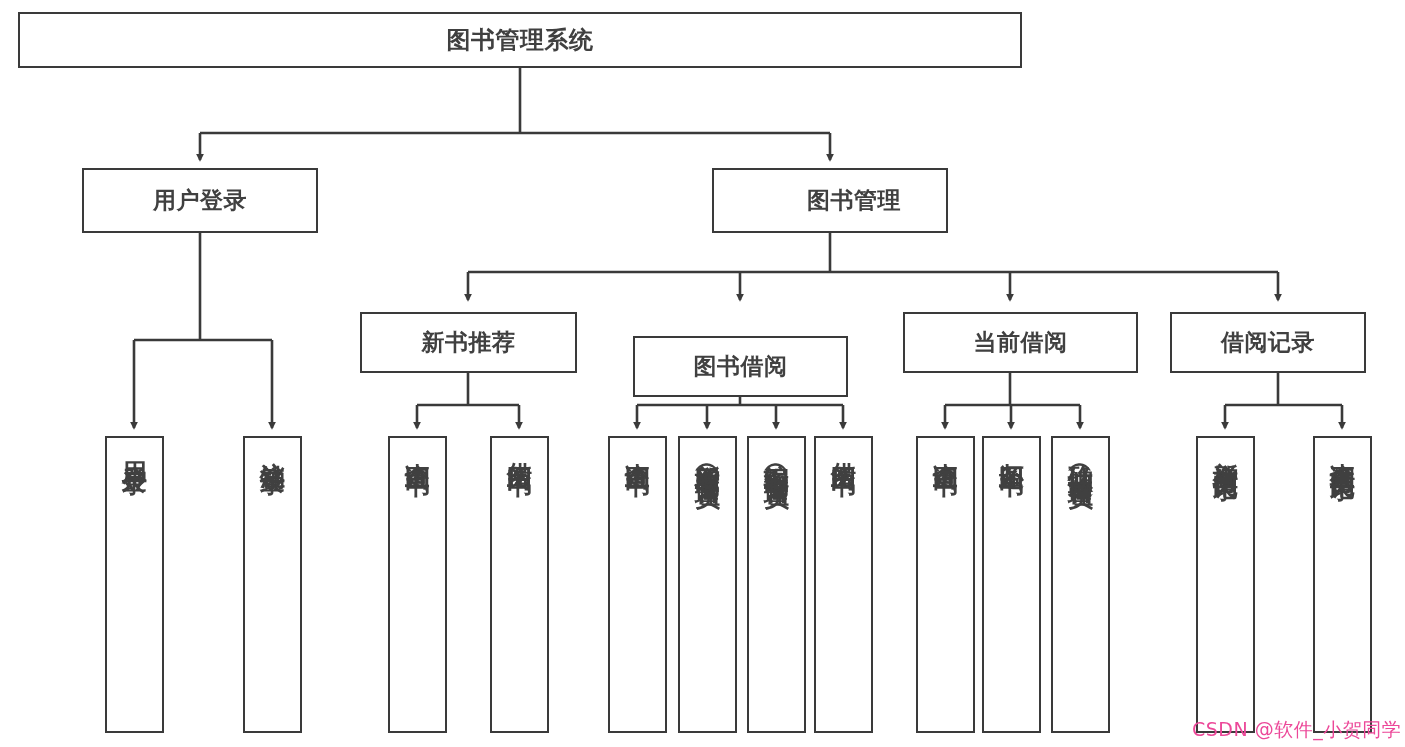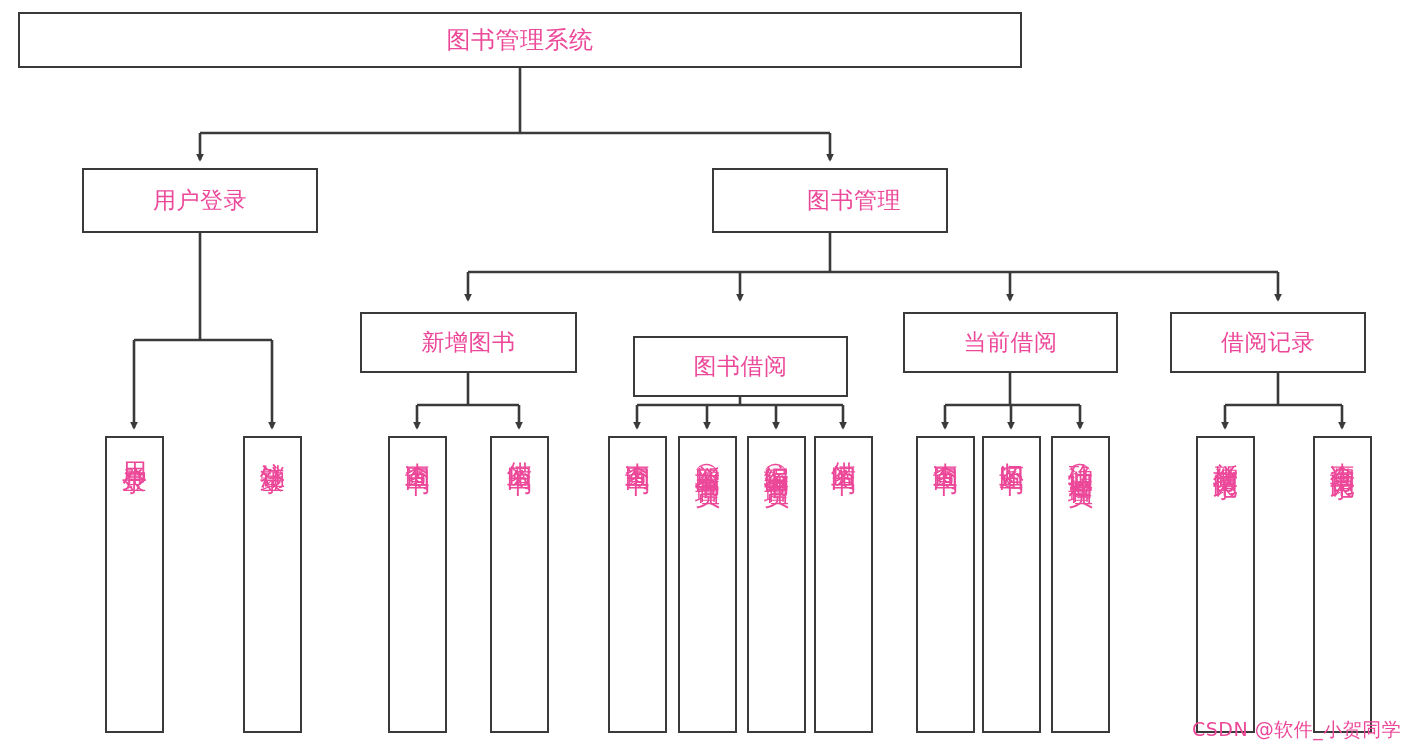--- a/index.html
+++ b/index.html
@@ -26,21 +26,22 @@
     pointer-events: none;
   }
   .node {
     position: absolute;
     box-sizing: border-box;
     border: 2.5px solid #3a3a3a;
     background: #ffffff;
     display: flex;
     align-items: center;
     justify-content: center;
-    color: #ec4899;
+    color: #404040;
+    font-weight: bold;
   }
   .node .label {
     display: block;
     text-align: center;
     line-height: 1.18;
     letter-spacing: 0.5px;
   }
   
   .node.h .label {
     font-size: 23px;
@@ -134,26 +135,26 @@
   </div>
 
   <div class="node h" style="left:82px; top:168px; width:236px; height:65px;">
     <span class="label">用户登录</span>
   </div>
   <div class="node h" style="left:712px; top:168px; width:236px; height:65px;padding-left:48px;">
     <span class="label">图书管理</span>
   </div>
 
   <div class="node h" style="left:360px; top:312px; width:217px; height:61px;">
-    <span class="label">新增图书</span>
+    <span class="label">新书推荐</span>
   </div>
   <div class="node h" style="left:633px; top:312px; width:215px; height:61px;margin-top:24px;">
     <span class="label">图书借阅</span>
   </div>
-  <div class="node h" style="left:903px; top:312px; width:215px; height:61px;">
+  <div class="node h" style="left:903px; top:312px; width:235px; height:61px;">
     <span class="label">当前借阅</span>
   </div>
   <div class="node h" style="left:1170px; top:312px; width:196px; height:61px;">
     <span class="label">借阅记录</span>
   </div>
 
   <div class="node v" style="left:105px; top:436px; width:59px; height:297px;">
     <span class="label">用户登录</span>
   </div>
   <div class="node v" style="left:243px; top:436px; width:59px; height:297px;">

